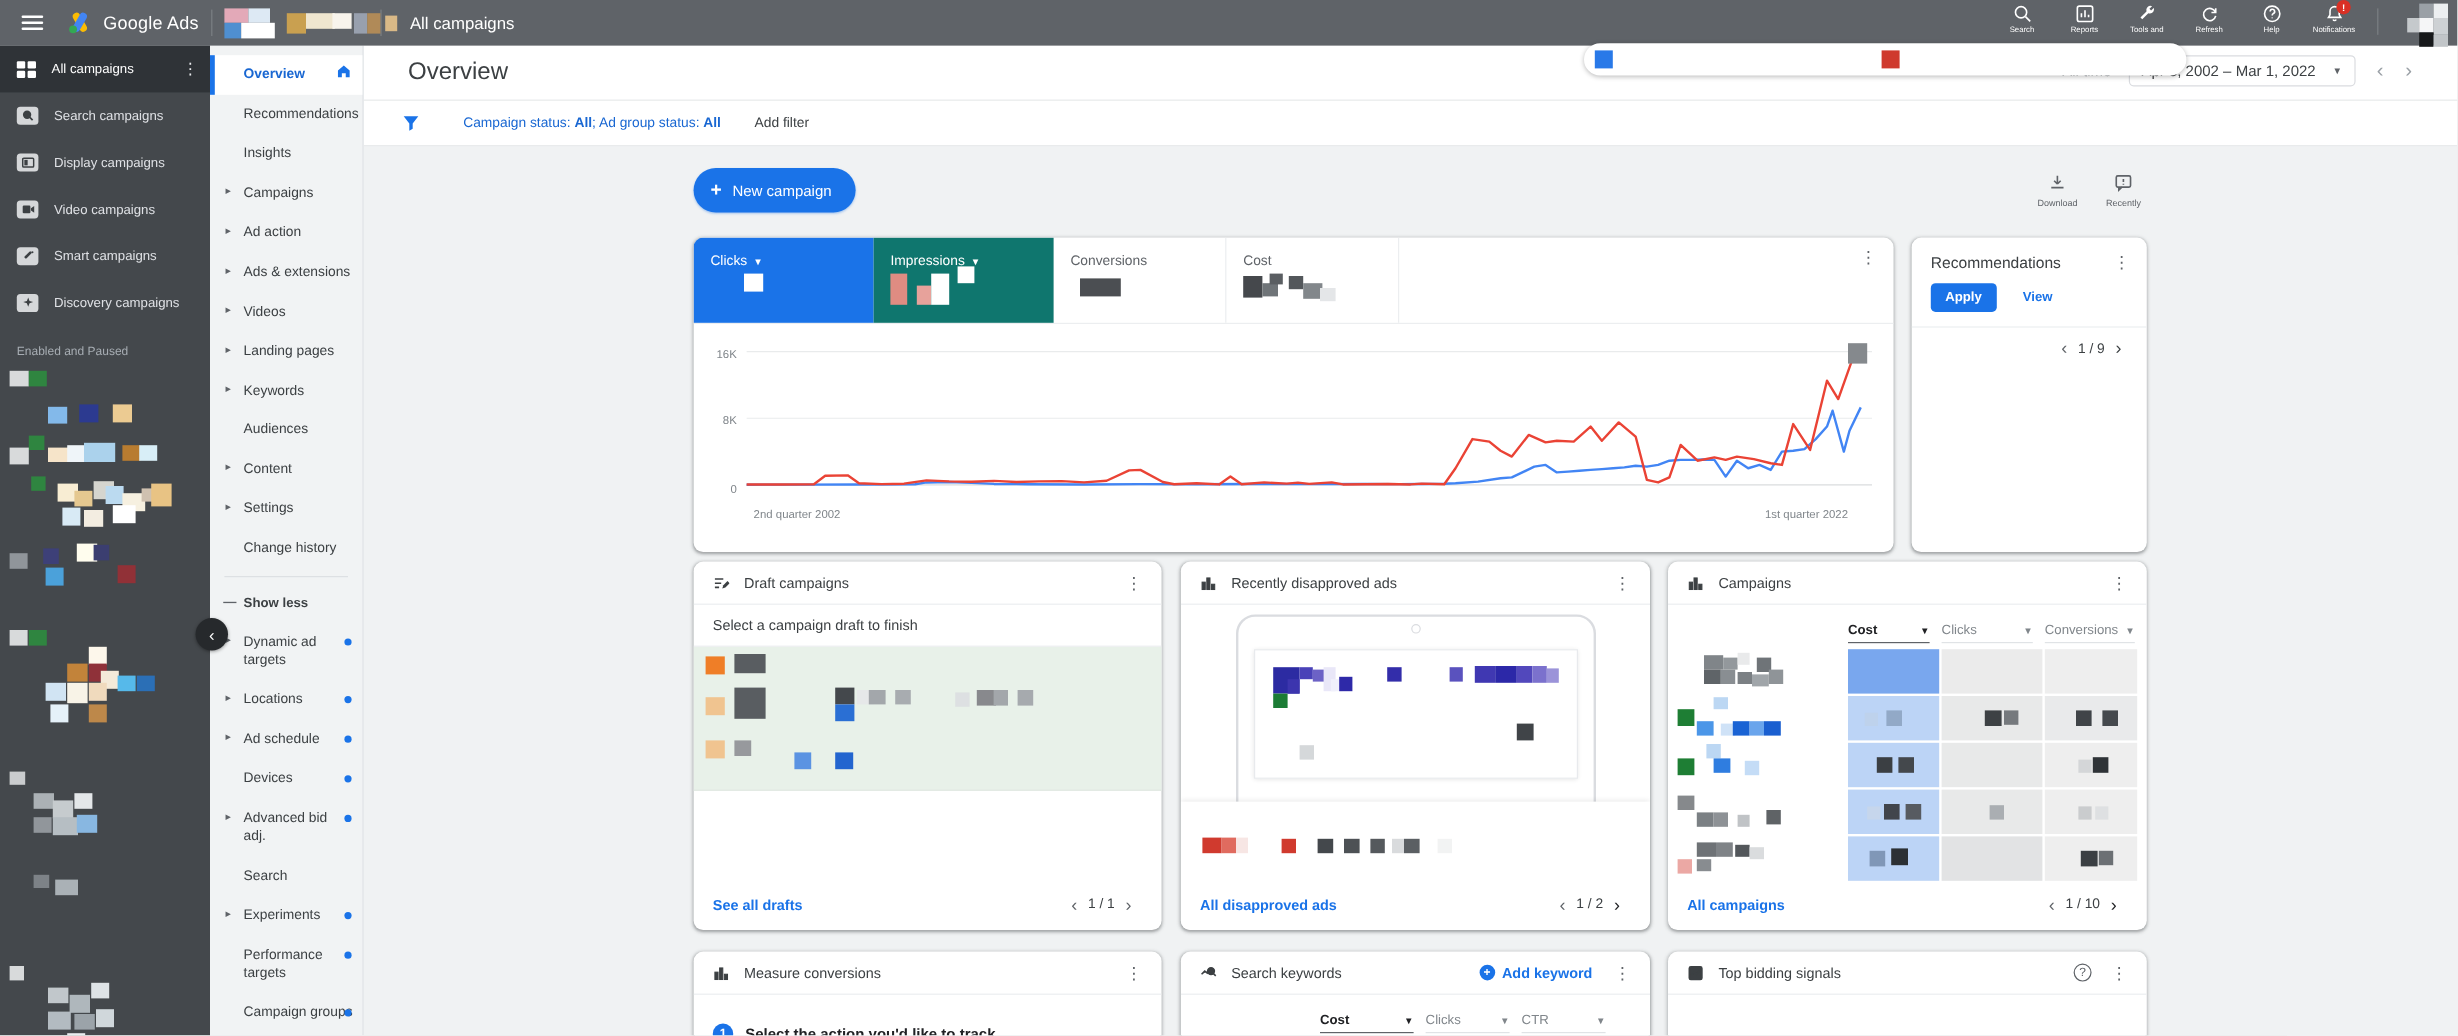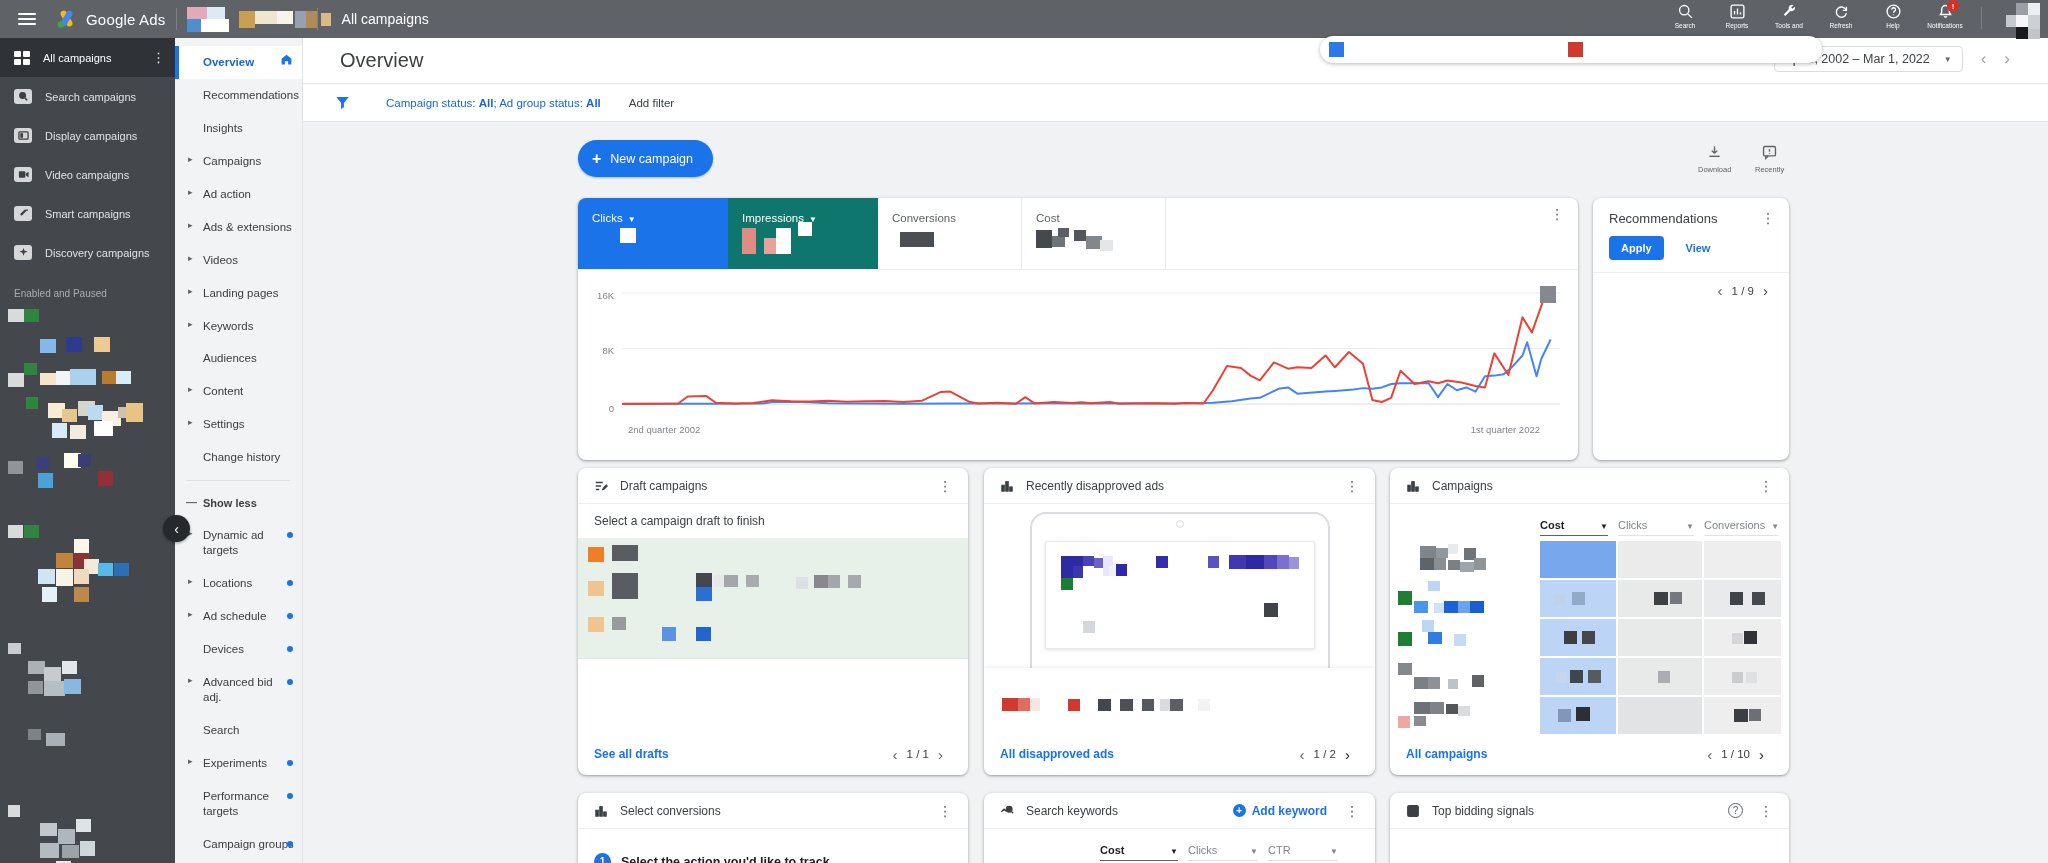--- a/index.html
+++ b/index.html
@@ -899,21 +899,21 @@
 
     <div class="card" id="meas-card">
       <div class="card-header">
         <span class="cicon">
             <svg viewBox="0 0 16 16">
               <rect x="2" y="7" width="3" height="7"></rect>
               <rect x="6.5" y="3" width="3" height="11"></rect>
               <rect x="11" y="9" width="3" height="5"></rect>
             </svg>
           </span>
-        <span class="card-title">Select conversions</span>
+        <span class="card-title">Measure conversions</span>
         <span class="kebab">⋮</span>
       </div>
       <div class="meas-prompt">
         <span class="step-circle">1</span>
         <span class="meas-text">Select the action you'd like to track</span>
       </div>
     </div>
 
     <div class="card" id="kw-card">
       <div class="card-header">

